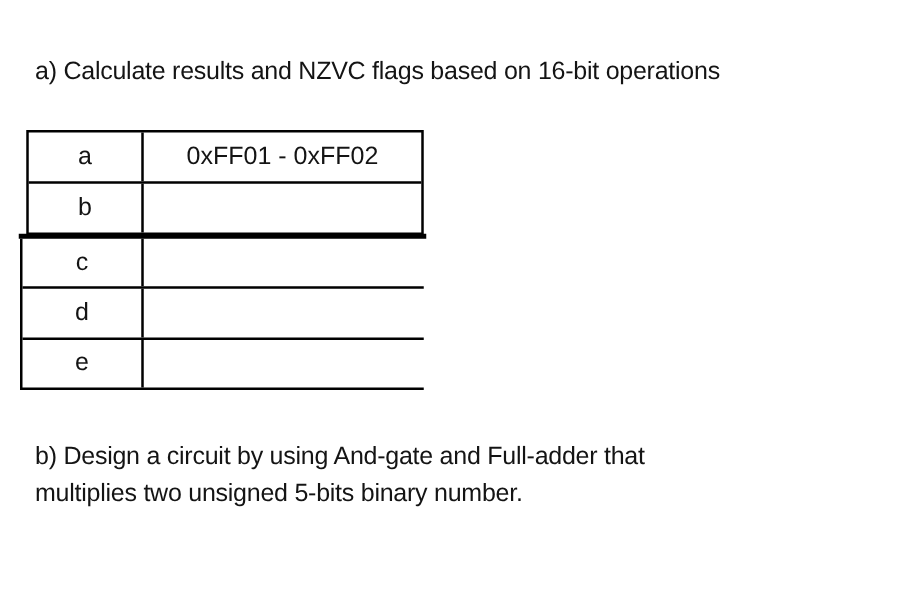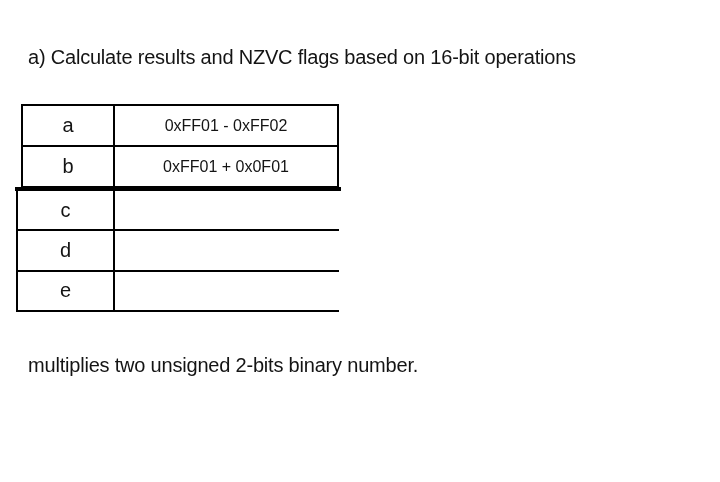--- a/index.html
+++ b/index.html
@@ -72,21 +72,21 @@
     font-size: 20px;
     box-sizing: border-box;
   }
   .tbl-top .cell-label { width: 92px; }
   .tbl-bottom .cell-label { width: 97px; }
   .cell-op {
     flex: 1;
     display: flex;
     align-items: center;
     justify-content: center;
-    font-size: 16px;
+    font-size: 20px;
     white-space: nowrap;
   }
   .question-b {
     position: absolute;
     left: 28px;
     top: 350px;
     font-size: 20px;
     line-height: 30px;
     letter-spacing: -0.2px;
     white-space: nowrap;
@@ -99,35 +99,35 @@
 
   <div class="question-a">a) Calculate results and NZVC flags based on 16-bit operations</div>
 
   <div class="tbl-top">
     <div class="t-row sep">
       <div class="cell-label">a</div>
       <div class="cell-op">0xFF01 - 0xFF02</div>
     </div>
     <div class="t-row">
       <div class="cell-label">b</div>
-      <div class="cell-op">0xFF01 + 0x0F01</div>
     </div>
   </div>
 
   <div class="thick-rule"></div>
 
   <div class="tbl-bottom">
     <div class="t-row sep">
       <div class="cell-label">c</div>
     </div>
     <div class="t-row sep">
       <div class="cell-label">d</div>
     </div>
     <div class="t-row">
       <div class="cell-label">e</div>
     </div>
   </div>
 
   <div class="question-b">
-    <div>multiplies two unsigned 2-bits binary number.</div>
+    <div>b) Design a circuit by using And-gate and Full-adder that</div>
+    <div>multiplies two unsigned 5-bits binary number.</div>
   </div>
 
 </div>
 
 </body></html>

